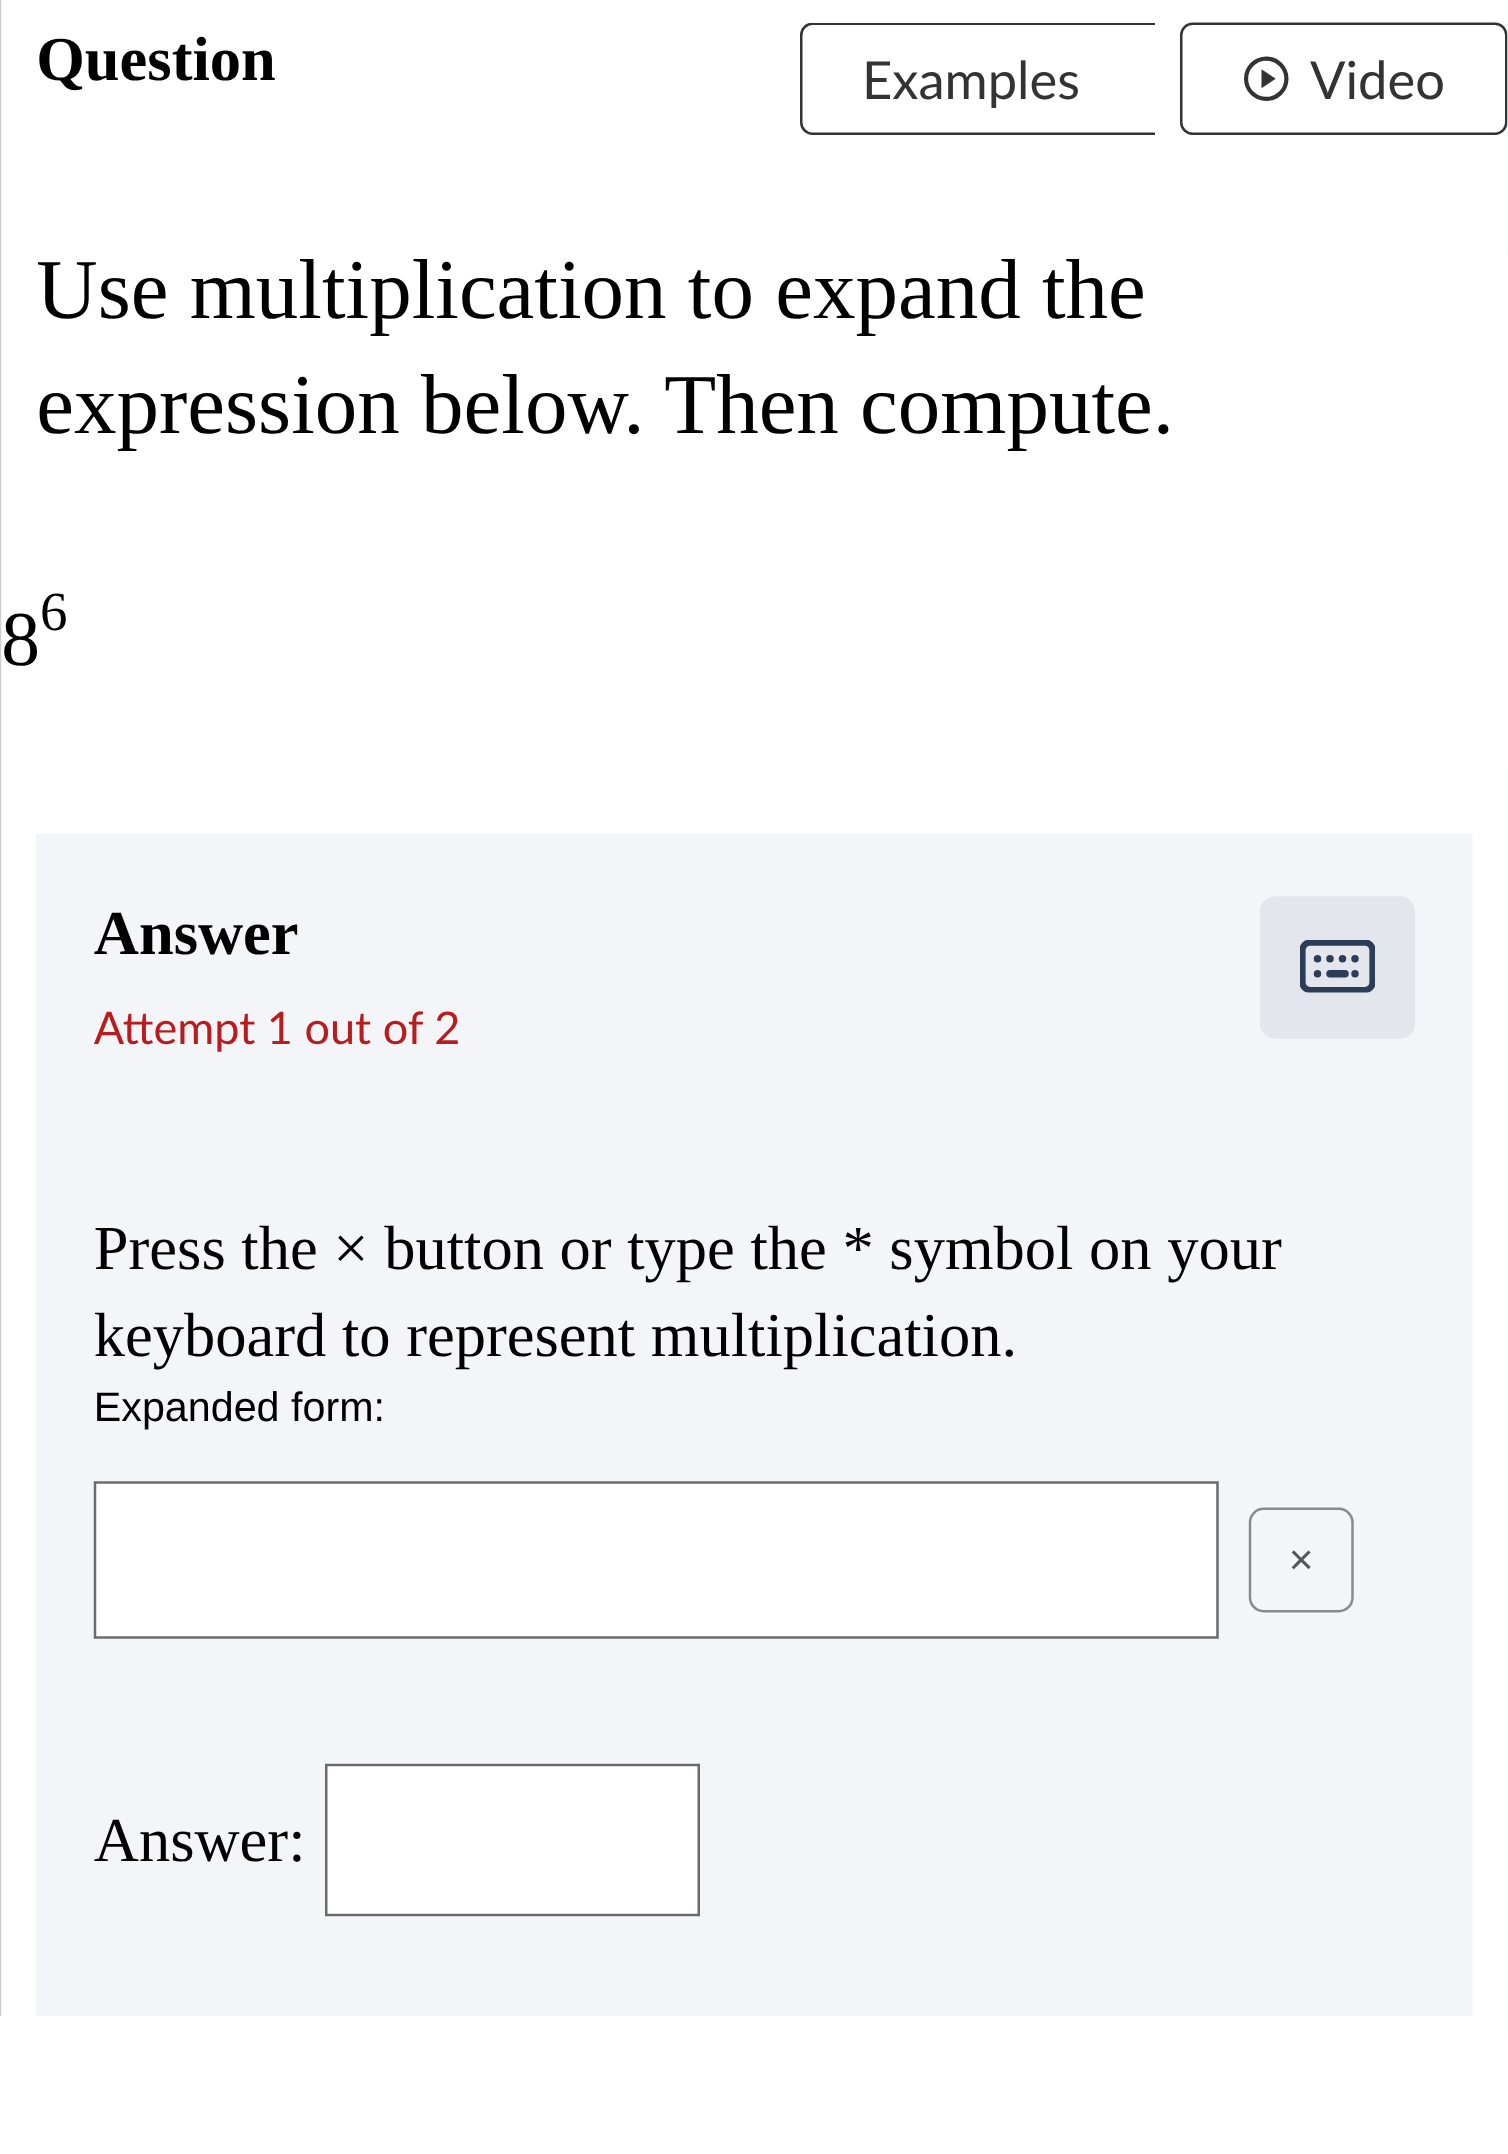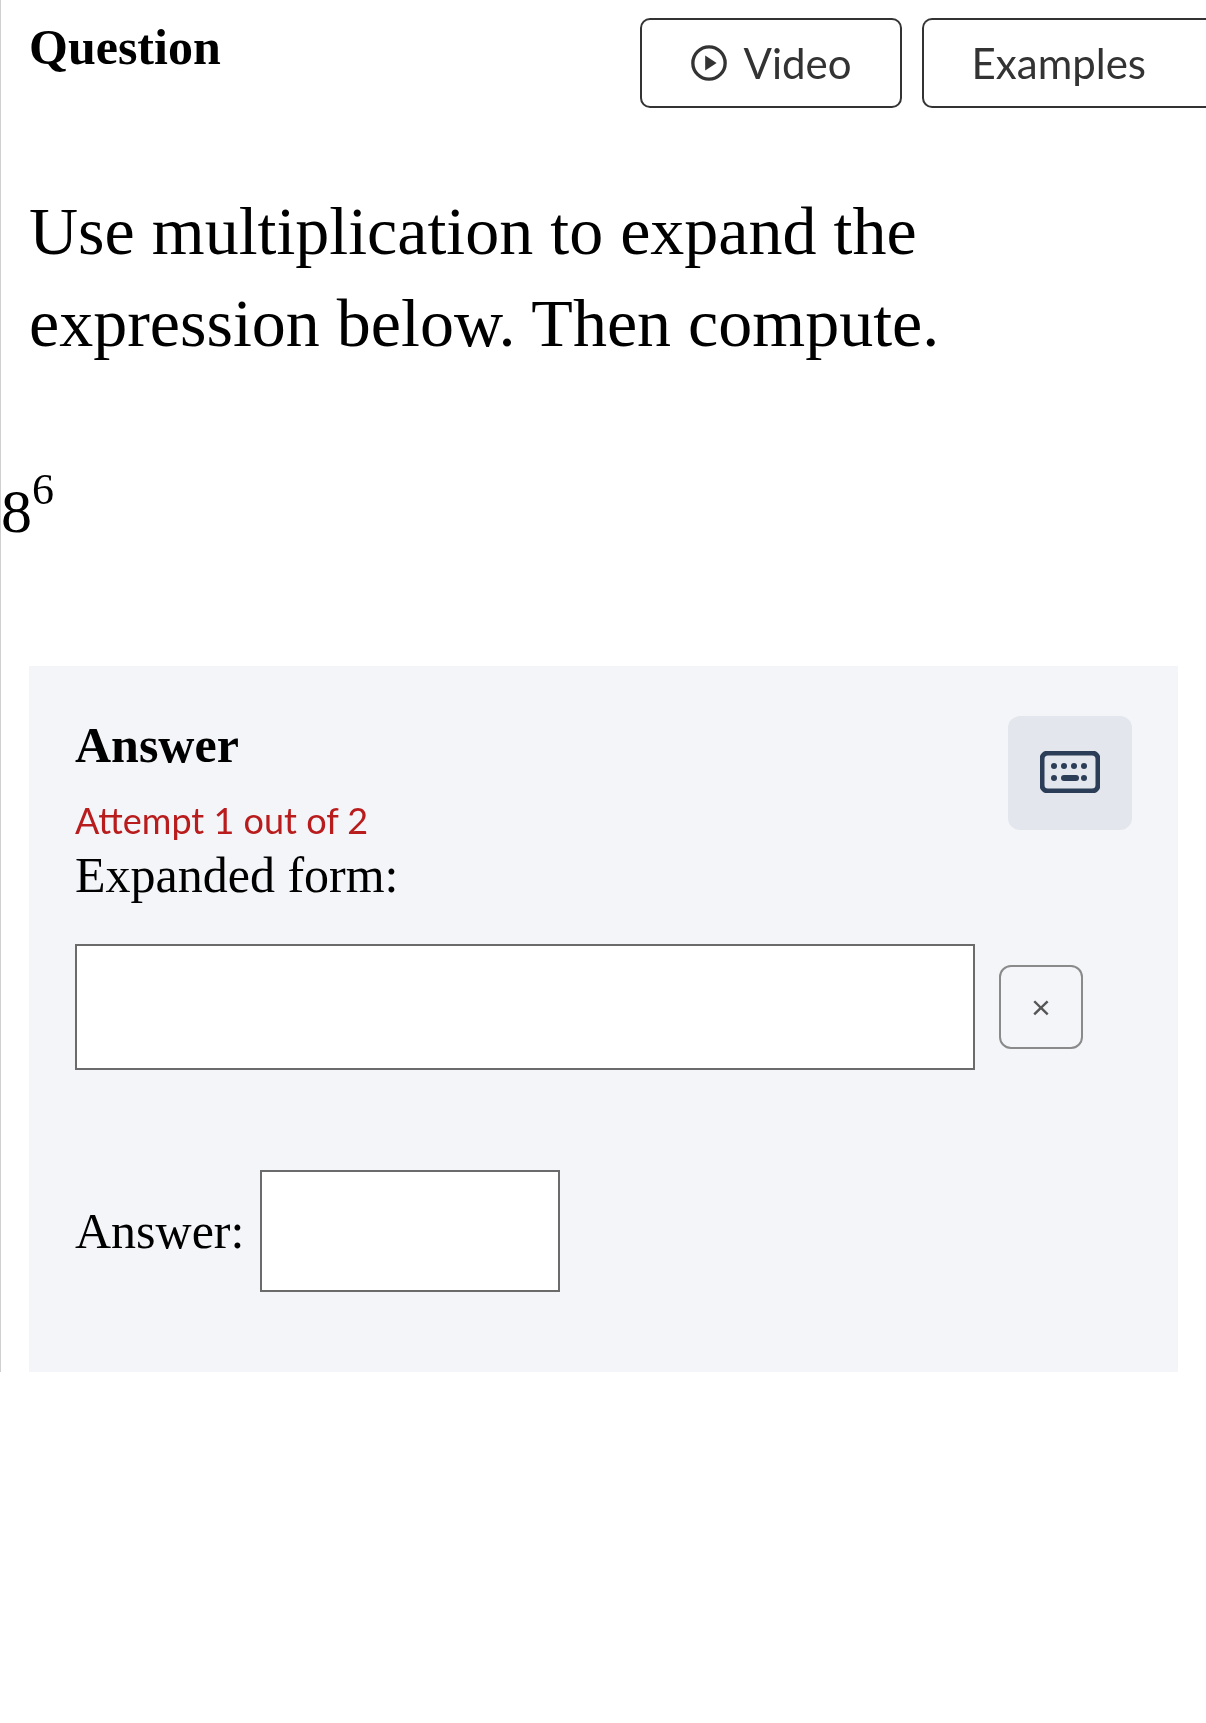--- a/index.html
+++ b/index.html
@@ -100,22 +100,22 @@
     justify-content: center;
     cursor: pointer;
   }
   .instructions {
     font-family: Georgia, serif;
     font-size: 50px;
     line-height: 1.4;
     margin-top: 120px;
   }
   .expanded-label {
-    font-family: Liberation Serif, serif;
-    font-size: 50px;
+    font-family: Liberation Sans, sans-serif;
+    font-size: 33px;
     margin-top: 4px;
   }
   .input-row {
     display: flex;
     align-items: center;
     gap: 24px;
     margin-top: 40px;
   }
   .text-input-large {
     width: 900px;
@@ -160,32 +160,32 @@
   }
 </style>
 </head>
 <body>
 
 <div class="container">
 
   <div class="header">
     <div class="question-title">Question</div>
 
+    <button class="btn-outline btn-examples-cut">
+      <span>Examples</span>
+    </button>
+
     <button class="btn-outline">
       <span class="play-icon">
         <svg viewBox="0 0 40 40" width="38" height="38">
           <circle cx="20" cy="20" r="17" fill="none" stroke="#333" stroke-width="3.5"></circle>
           <polygon points="16,12 16,28 28,20" fill="#333"></polygon>
         </svg>
       </span>
       <span>Video</span>
-    </button>
-
-    <button class="btn-outline btn-examples-cut">
-      <span>Examples</span>
     </button>
   </div>
 
   <div class="prompt-text">Use multiplication to expand the expression below. Then compute.</div>
 
   <div class="expression">
     <span>8</span><sup>6</sup>
   </div>
 
   <div class="answer-panel">
@@ -204,20 +204,23 @@
             <circle cx="34" cy="15" r="3" fill="#2c3d57"></circle>
             <circle cx="44" cy="15" r="3" fill="#2c3d57"></circle>
             <circle cx="14" cy="27" r="3" fill="#2c3d57"></circle>
             <rect x="21" y="24" width="18" height="6" rx="3" fill="#2c3d57"></rect>
             <circle cx="44" cy="27" r="3" fill="#2c3d57"></circle>
           </svg>
         </span>
       </button>
     </div>
 
+    <div class="instructions">
+      <span>Press the </span><span>×</span><span> button or type the * symbol on your keyboard to represent multiplication.</span>
+    </div>
 
     <div class="expanded-label">Expanded form:</div>
 
     <div class="input-row">
       <input type="text" class="text-input-large" style="">
       <button class="times-btn">
         <span>×</span>
       </button>
     </div>
 

